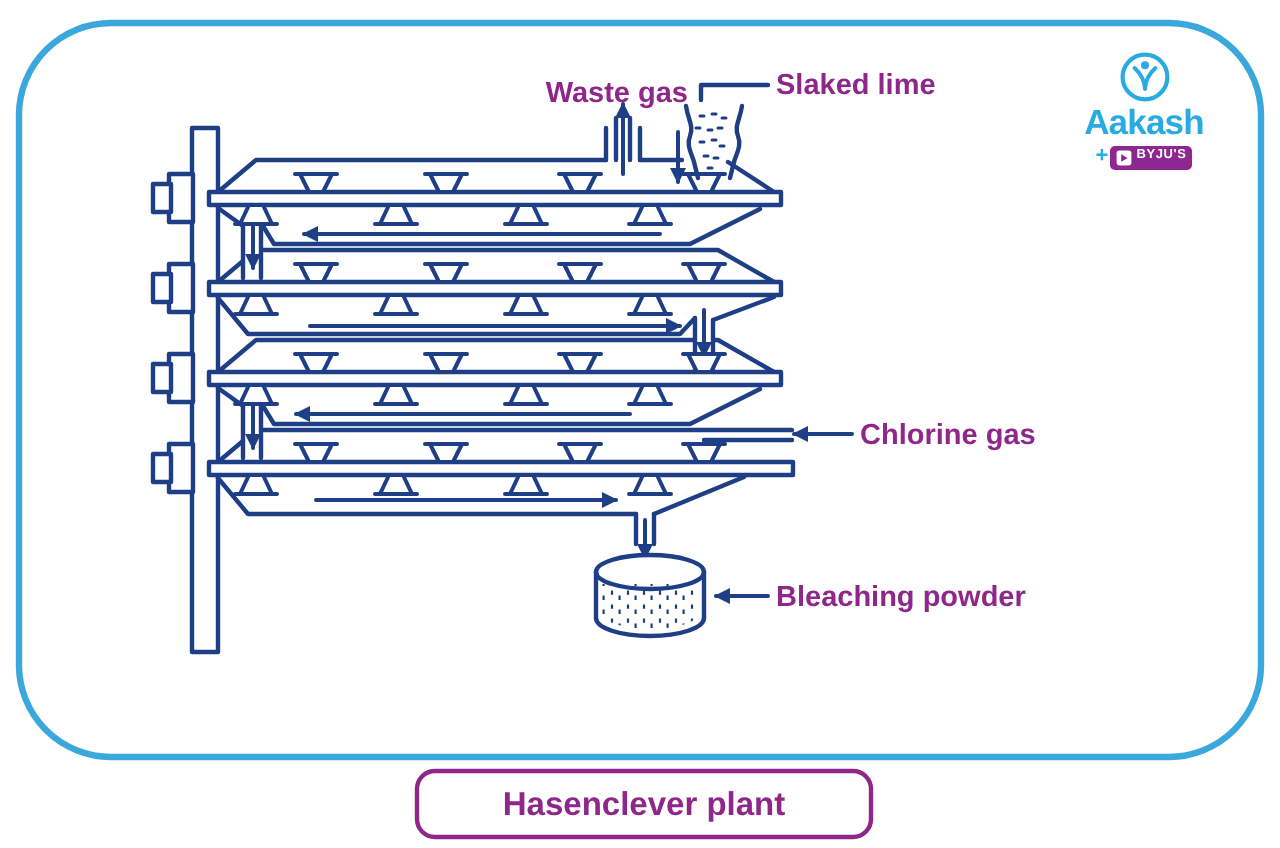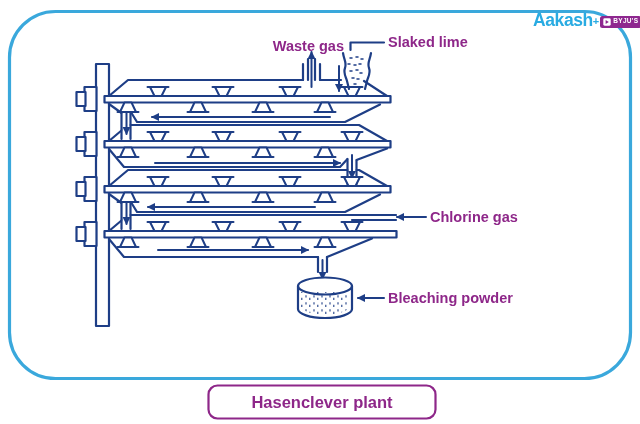--- a/index.html
+++ b/index.html
@@ -1,21 +1,21 @@
 <!DOCTYPE html>
 <html><head>
 <meta charset="utf-8">
 <style>
   html,body{margin:0;padding:0;background:#fff;}
   body{width:640px;height:424px;position:relative;font-family:"Liberation Sans",sans-serif;overflow:hidden;}
   .stage{position:absolute;inset:0;}
   svg text{font-family:"Liberation Sans",sans-serif;}
   .dlabel{font-weight:bold;font-size:14.5px;fill:#8E2789;}
   .caption-text{font-weight:bold;font-size:16.5px;fill:#8E2789;}
-  .logo{position:absolute;left:533px;top:7px;width:78px;display:flex;flex-direction:row;align-items:center;gap:0;}
+  .logo{position:absolute;left:533px;top:25px;width:78px;display:flex;flex-direction:column;align-items:center;gap:0;}
   .logo-brand{color:#29ABE2;font-weight:bold;font-size:17.5px;letter-spacing:-0.4px;line-height:1;margin-top:1px;}
   .badge-row{display:flex;align-items:center;margin-top:2px;}
   .badge-plus{color:#29ABE2;font-weight:bold;font-size:11px;margin-right:1px;line-height:1;}
   .byjus-badge{background:#8E278F;border-radius:2.5px;padding:2px 3px;display:flex;align-items:center;gap:2px;}
   .byjus-text{color:#fff;font-weight:bold;font-size:6.5px;letter-spacing:0.3px;line-height:1;}
 </style>
 </head>
 <body>
 
 <div class="stage">

